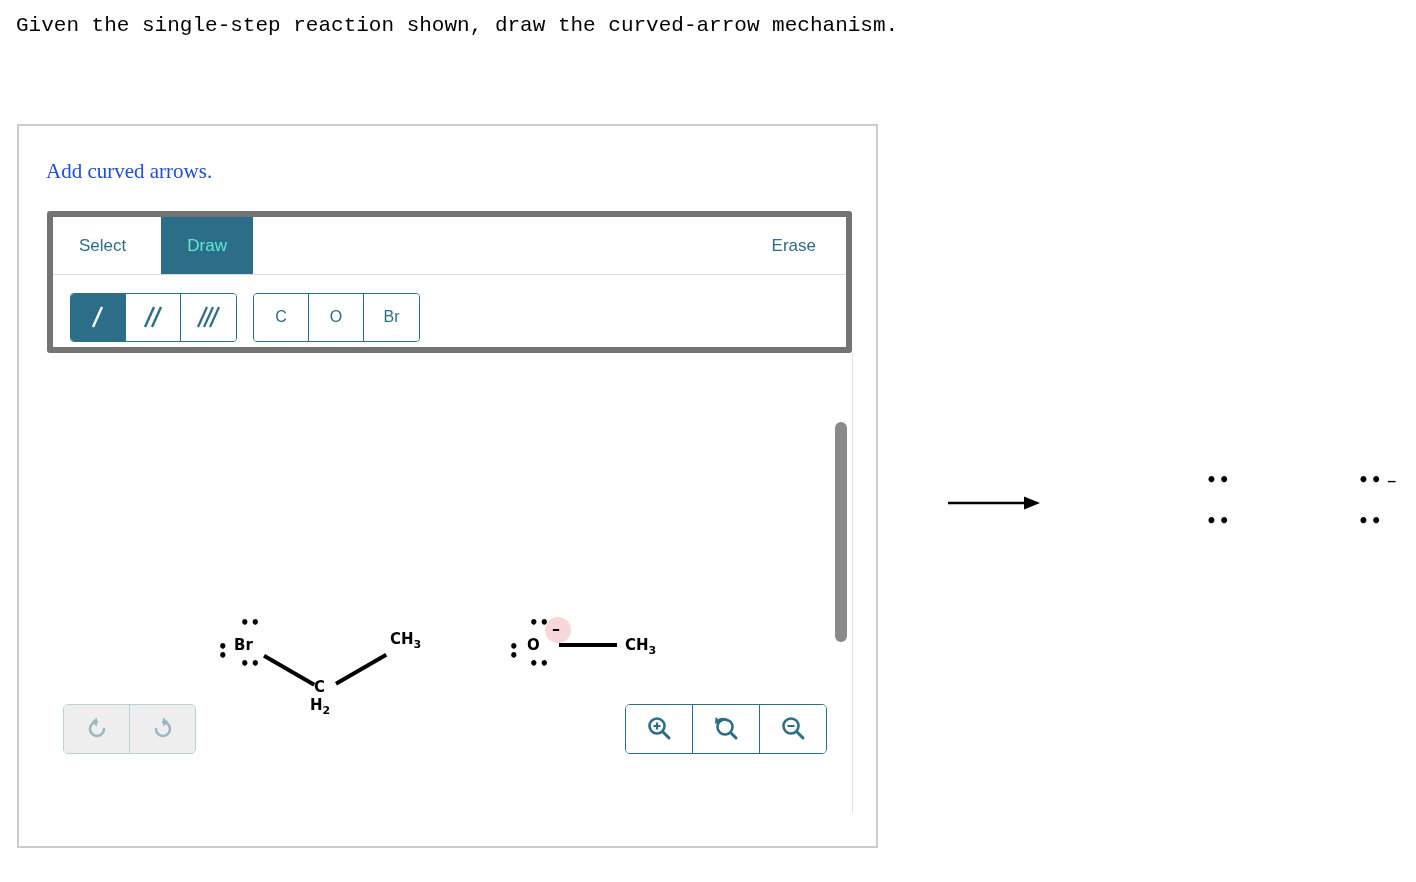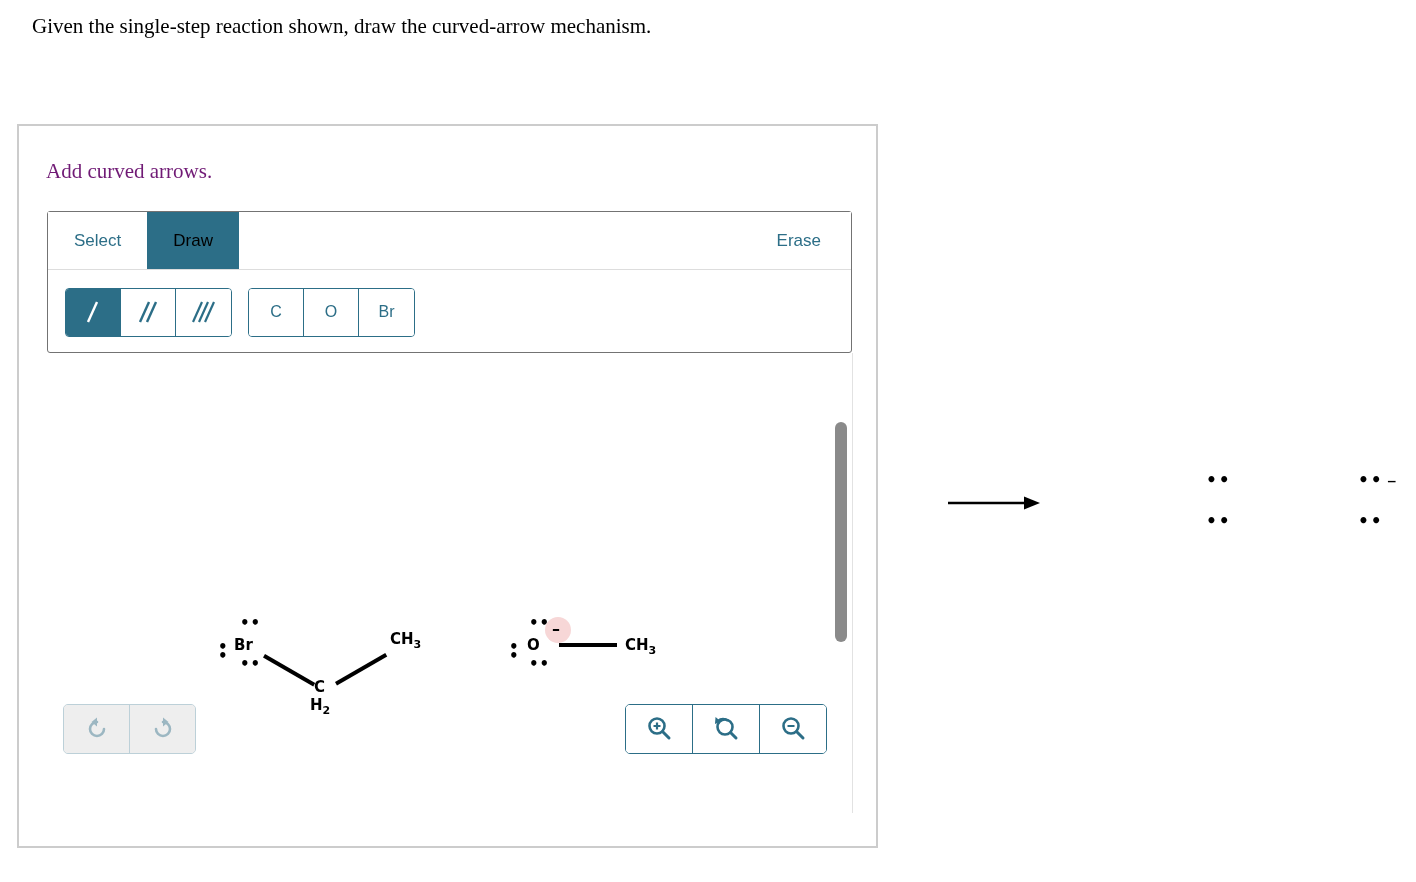--- a/index.html
+++ b/index.html
@@ -13,56 +13,55 @@
     position: relative;
     font-family: "Liberation Sans", sans-serif;
     overflow: hidden;
   }
 
   
   #question-prompt {
     position: absolute;
     left: 16px;
     top: 14px;
-    font-family: Liberation Serif, serif;
+    font-family: Liberation Mono, monospace;
     font-size: 21px;
     color: #000000;
     white-space: nowrap;
-    margin-left: 16px;
   }
 
   
   #sketcher-panel {
     position: absolute;
     left: 17px;
     top: 124px;
     width: 861px;
     height: 724px;
     border: 2px solid #cccccc;
     background: #ffffff;
     box-sizing: border-box;
   }
 
   #sketcher-instruction {
     position: absolute;
     left: 27px;
     top: 33px;
     font-family: "Liberation Serif", serif;
     font-size: 21px;
-    color: #701a75;
+    color: #1d4ed8;
   }
 
   
   #toolbar-box {
     position: absolute;
     left: 28px;
     top: 85px;
     width: 805px;
     height: 142px;
-    border: 1px solid #737373;
+    border: 6px solid #737373;
     border-radius: 3px;
     background: #ffffff;
     box-sizing: border-box;
   }
 
   #tab-bar {
     position: relative;
     height: 57px;
     border-bottom: 1px solid #dddddd;
     display: flex;
@@ -75,21 +74,22 @@
     font-size: 17px;
     color: #2c6e87;
     padding: 0 26px;
     cursor: pointer;
     user-select: none;
     background: #ffffff;
     white-space: nowrap;
   }
   .tab.active {
     background: #2c6e87;
-    color: #000000;
+    color: #5eead4;
+    margin-left: 9px;
   }
   .tab-spacer { flex: 1 1 auto; }
   #tab-erase { padding-right: 30px; }
 
   
   #tool-row {
     position: relative;
     height: 84px;
     display: flex;
     align-items: center;

